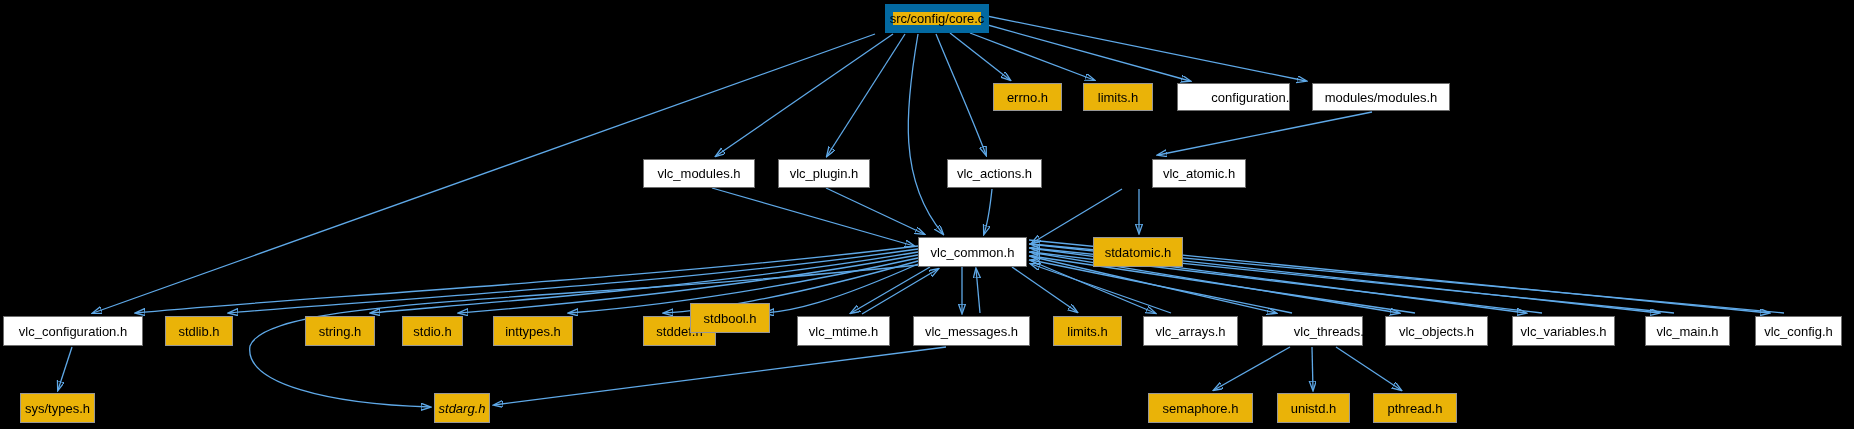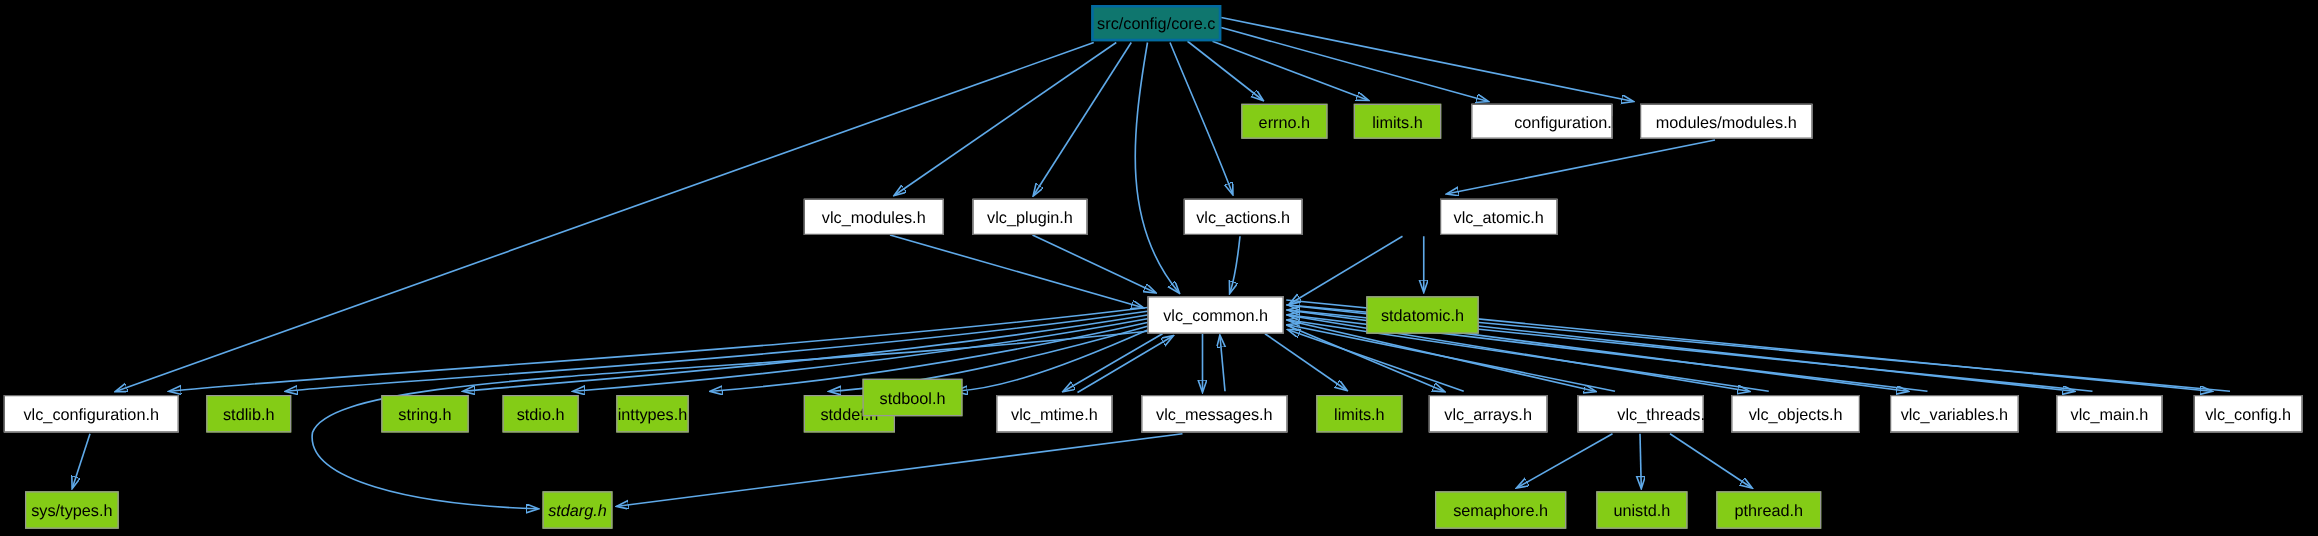--- a/index.html
+++ b/index.html
@@ -12,23 +12,23 @@
   }
   .edges{position:absolute;left:0;top:0;width:1854px;height:429px;}
   .edges path{fill:none;stroke:#5fa9e8;stroke-width:1.3px;}
   .node{
     position:absolute;
     box-sizing:border-box;
     display:flex;align-items:center;justify-content:center;
     font-size:13px;color:#000;white-space:nowrap;
     padding:0 4px;
   }
-  .node--main{background:#0f766e;border:2px solid #0369a1;}
+  .node--main{background:#eab308;border:8px solid #0369a1;margin-left:12px;}
   .node--link{background:#ffffff;border:1px solid #6e6e6e;}
-  .node--plain{background:#84cc16;border:1px solid #979797;}
+  .node--plain{background:#eab308;border:1px solid #979797;}
 </style>
 </head>
 <body>
 
 <div class="canvas">
   <svg class="edges" width="1854" height="429" viewBox="0 0 1854 429" xmlns="http://www.w3.org/2000/svg">
     <defs>
       <marker id="arrow" markerWidth="11" markerHeight="8" refX="9" refY="3.5" orient="auto" markerUnits="userSpaceOnUse">
         <path d="M0,0 L10,3.5 L0,7 Z" fill="#5fa9e8"></path>
       </marker>
@@ -90,21 +90,21 @@
       <div class="node node--link" style="left: 643px; top: 159px; width: 112px; height: 29px;">vlc_modules.h</div>
       <div class="node node--link" style="left: 778px; top: 159px; width: 92px; height: 29px;">vlc_plugin.h</div>
       <div class="node node--link" style="left: 947px; top: 159px; width: 95px; height: 29px;">vlc_actions.h</div>
       <div class="node node--link" style="left: 1152px; top: 159px; width: 94px; height: 29px;">vlc_atomic.h</div>
       <div class="node node--link" style="left: 918px; top: 237px; width: 109px; height: 30px;">vlc_common.h</div>
       <div class="node node--plain" style="left: 1093px; top: 237px; width: 90px; height: 30px;">stdatomic.h</div>
       <div class="node node--link" style="left: 3px; top: 316px; width: 140px; height: 30px;">vlc_configuration.h</div>
       <div class="node node--plain" style="left: 165px; top: 316px; width: 68px; height: 30px;">stdlib.h</div>
       <div class="node node--plain" style="left: 305px; top: 316px; width: 70px; height: 30px;">string.h</div>
       <div class="node node--plain" style="left: 402px; top: 316px; width: 61px; height: 30px;">stdio.h</div>
-      <div class="node node--plain" style="left: 493px; top: 316px; width: 58px; height: 30px; text-align: center;">inttypes.h</div>
+      <div class="node node--plain" style="left: 493px; top: 316px; width: 80px; height: 30px; text-align: center;">inttypes.h</div>
       <div class="node node--plain" style="left: 595px; top: 316px; width: 73px; height: 30px; margin-left: 48px;">stddef.h</div>
       <div class="node node--plain" style="left: 690px; top: 303px; width: 80px; height: 30px;">stdbool.h</div>
       <div class="node node--link" style="left: 797px; top: 316px; width: 93px; height: 30px;">vlc_mtime.h</div>
       <div class="node node--link" style="left: 913px; top: 316px; width: 117px; height: 30px;">vlc_messages.h</div>
       <div class="node node--plain" style="left: 1053px; top: 316px; width: 69px; height: 30px;">limits.h</div>
       <div class="node node--link" style="left: 1143px; top: 316px; width: 95px; height: 30px;">vlc_arrays.h</div>
       <div class="node node--link" style="left: 1262px; top: 316px; width: 101px; height: 30px; padding-left: 44px;">vlc_threads.h</div>
       <div class="node node--link" style="left: 1385px; top: 316px; width: 103px; height: 30px;">vlc_objects.h</div>
       <div class="node node--link" style="left: 1512px; top: 316px; width: 103px; height: 30px;">vlc_variables.h</div>
       <div class="node node--link" style="left: 1645px; top: 316px; width: 85px; height: 30px;">vlc_main.h</div>

